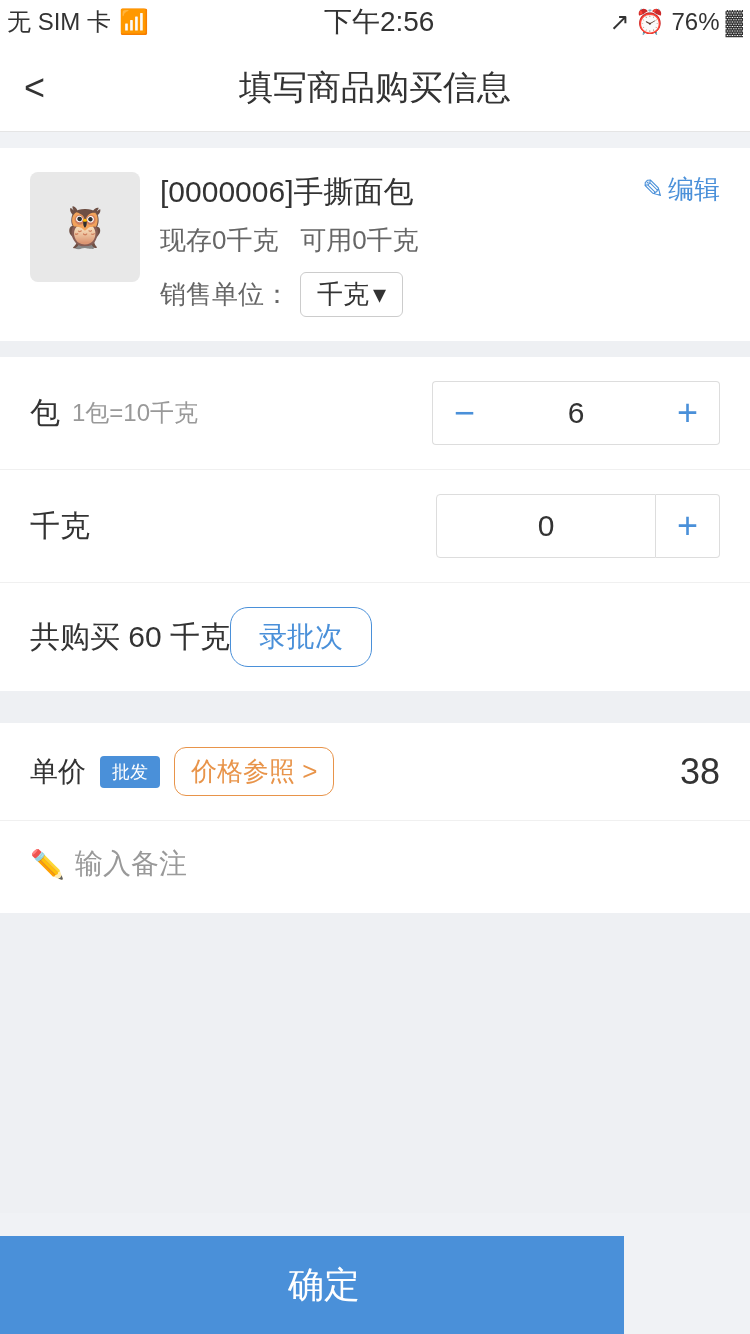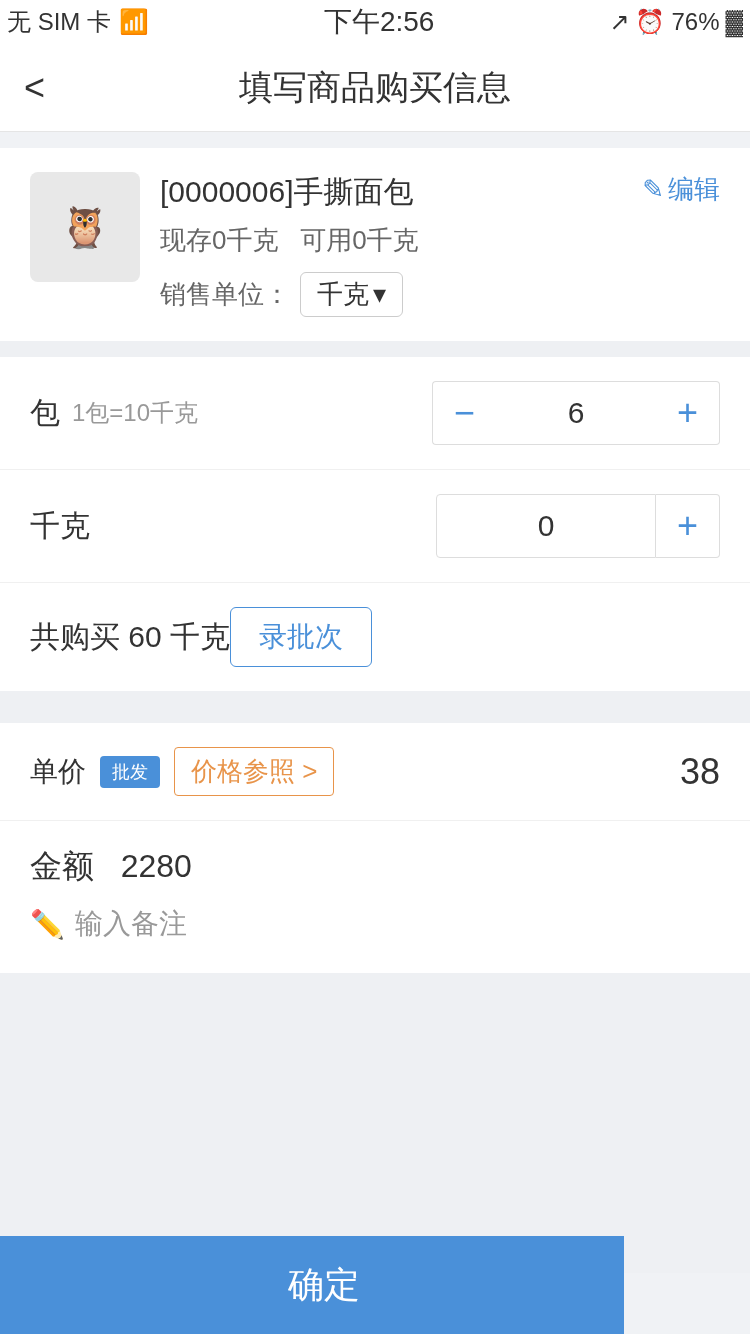--- a/index.html
+++ b/index.html
@@ -215,21 +215,21 @@
     }
     .summary-text {
       font-size: 30px;
       color: #333;
     }
     .batch-btn {
       border: 1px solid #4a90d9;
       color: #4a90d9;
       font-size: 28px;
       padding: 10px 28px;
-      border-radius: 6px;
+      border-radius: 18px;
       background: #fff;
       cursor: pointer;
     }
 
     
     .price-section {
       background: #fff;
       padding: 24px 30px;
       border-top: 16px solid #eef0f3;
     }
@@ -248,21 +248,21 @@
       color: #fff;
       font-size: 18px;
       padding: 4px 12px;
       border-radius: 4px;
     }
     .price-ref-btn {
       border: 1px solid #e8944a;
       color: #e8944a;
       font-size: 26px;
       padding: 6px 16px;
-      border-radius: 4px;
+      border-radius: 12px;
       background: #fff;
       display: flex;
       align-items: center;
       gap: 4px;
       cursor: pointer;
     }
     .price-value {
       margin-left: auto;
       font-size: 36px;
       color: #333;
@@ -405,25 +405,20 @@
     <span class="price-label">单价</span>
     <span class="price-tag">批发</span>
     <button class="price-ref-btn">
       <span>价格参照 &gt;</span>
     </button>
     <span class="price-value">38</span>
   </div>
 </div>
 
 <div class="amount-section">
-  <div class="amount-row">
-    <span>金额</span>
-    &nbsp;
-    <span>2280</span>
-  </div>
   <div class="remark-row">
     <span class="remark-icon">✏️</span>
     <span>输入备注</span>
   </div>
 </div>
 
 <div class="bottom-space"></div>
 
 <button class="confirm-btn">确定</button>
 

